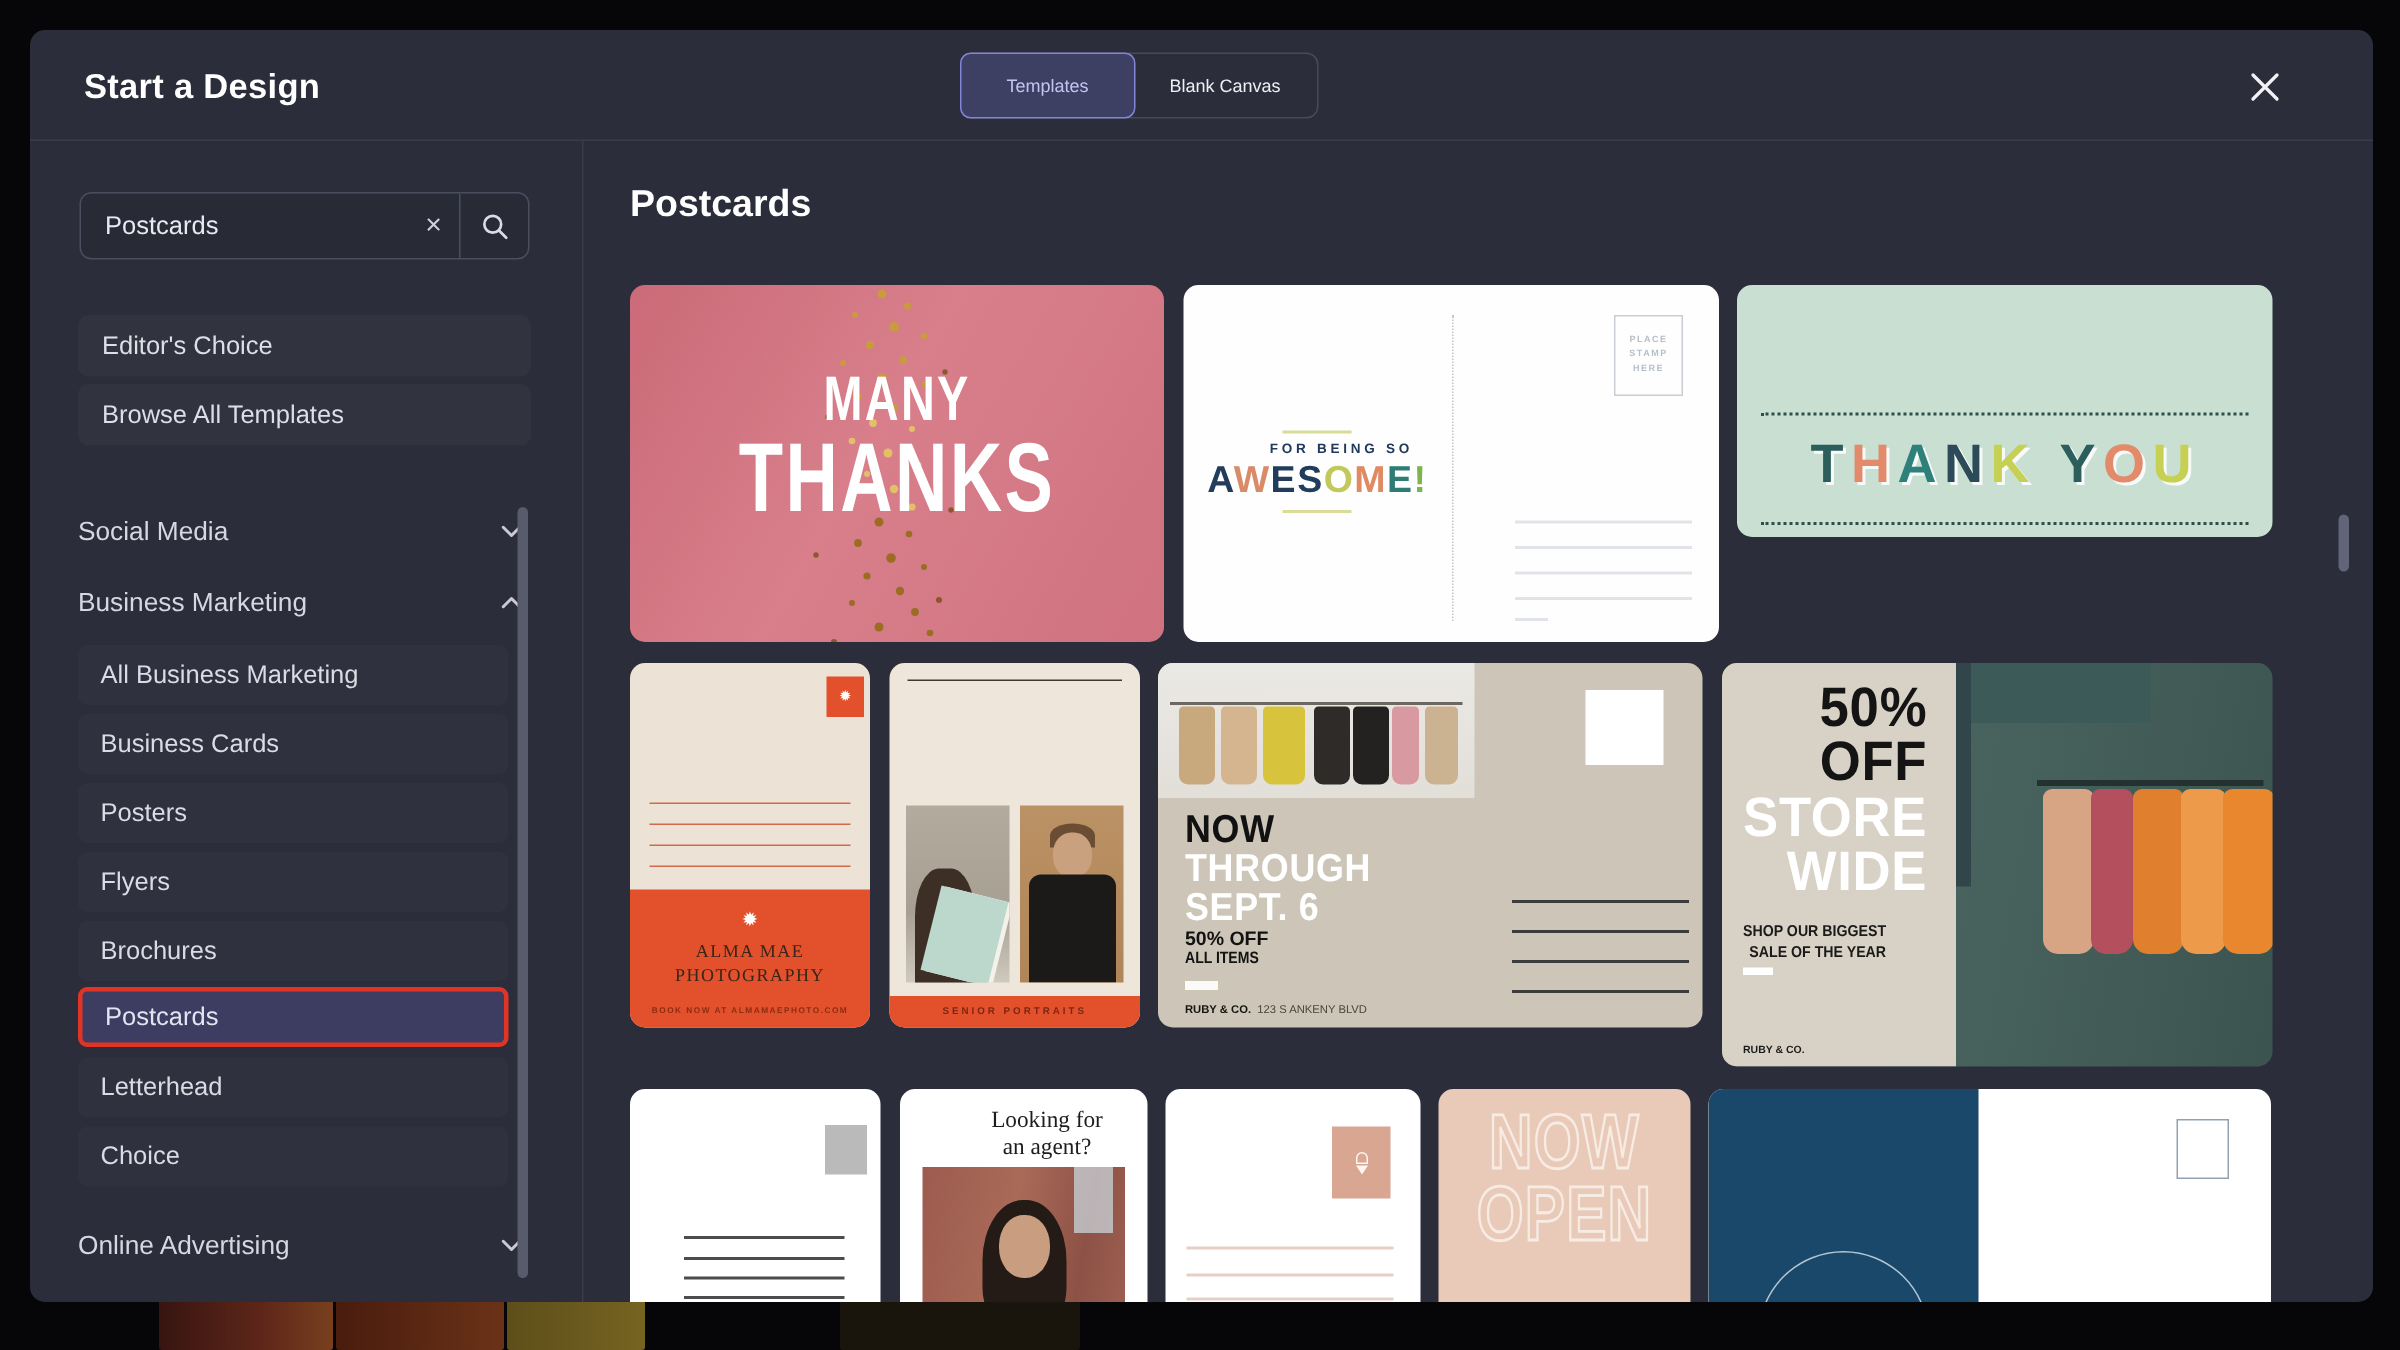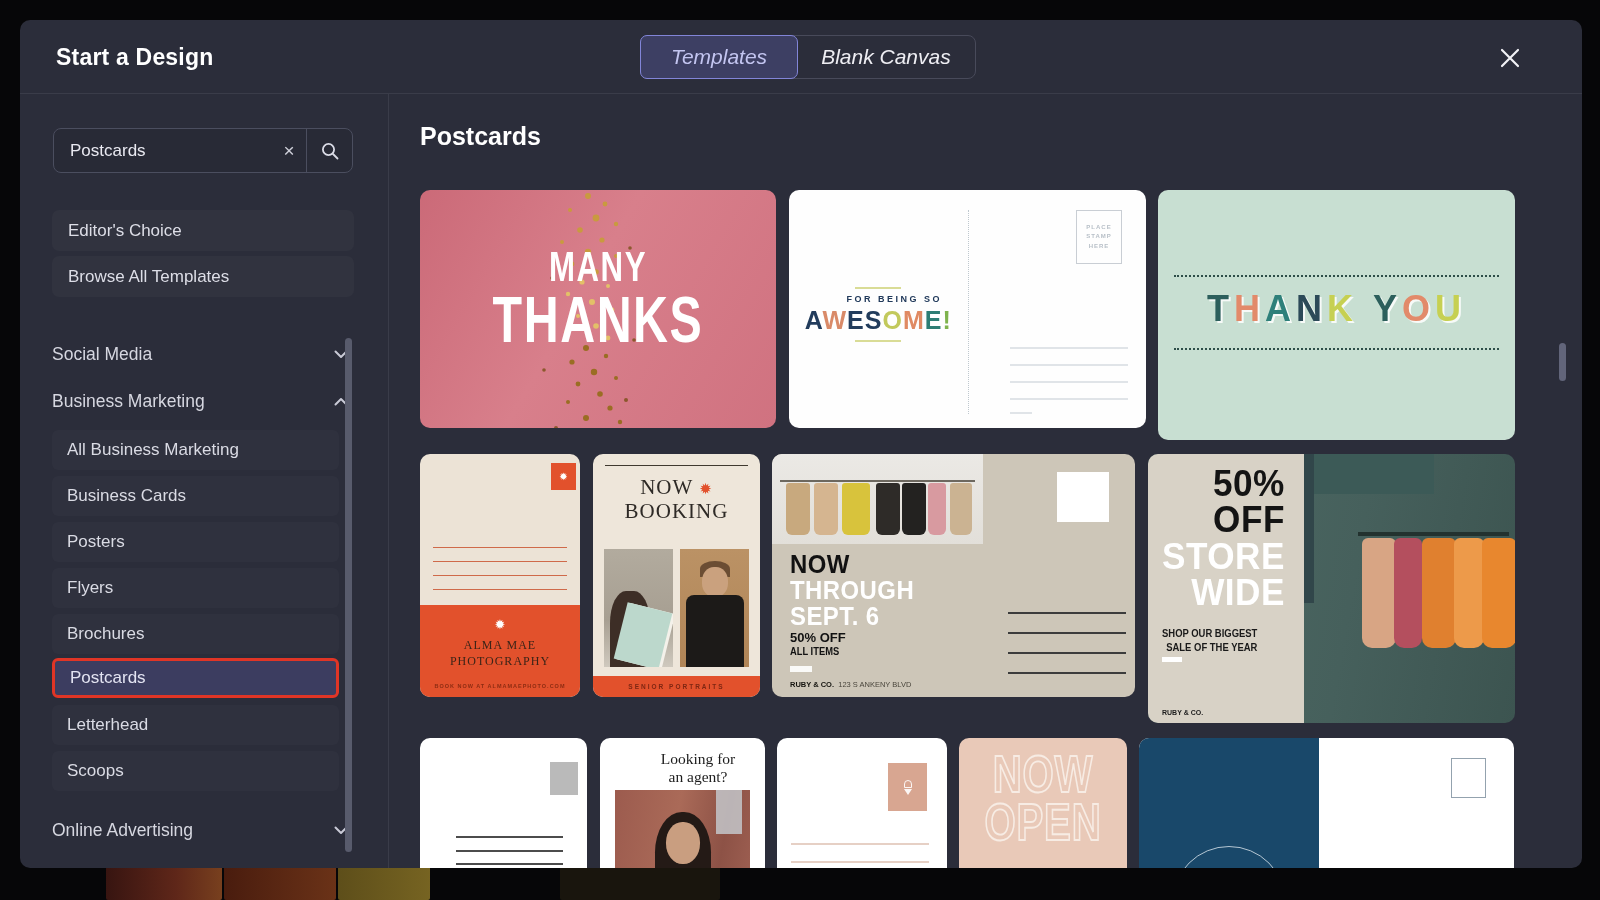--- a/index.html
+++ b/index.html
@@ -15,21 +15,21 @@
            background:#2b2d3a; border-radius:10px; overflow:hidden; }
 
   .modal-header { position:absolute; top:0; left:0; right:0; height:74px;
                   border-bottom:1px solid #3a3c49; }
   .modal-title { position:absolute; left:36px; top:0; line-height:74px;
                  font-size:23px; font-weight:700; color:#ffffff; letter-spacing:.2px; }
 
   .tab-group { position:absolute; left:620px; top:15px; height:44px; display:flex;
                border:1px solid #484a5a; border-radius:8px; align-items:stretch; }
   .tab { display:flex; align-items:center; justify-content:center; padding:0 24px;
-         font-size:21px; cursor:pointer; white-space:nowrap;font-style:italic; }
+         font-size:12px; cursor:pointer; white-space:nowrap; }
   .tab.active { background:#3d3f63; border:1.5px solid #8285d8; border-radius:7px;
                 color:#c3c5f0; margin:-1px; padding:0 30px; }
   .tab.inactive { color:#eeeef3; }
 
   .close-btn { position:absolute; right:58px; top:24px; width:28px; height:28px;
                display:flex; align-items:center; justify-content:center; cursor:pointer; }
 
   
   .sidebar { position:absolute; left:0; top:74px; width:369px; bottom:0;
              border-right:1px solid #3a3c49; }
@@ -84,21 +84,21 @@
                       justify-content:center; text-align:center; color:#b7bfc7;
                       font-size:6px; font-weight:700; letter-spacing:1px; line-height:1.6; }
   .c-awes .left-art { position:absolute; left:0; width:50%; top:92px; text-align:center; }
   .c-awes .rule { display:block; width:46px; height:2px; background:#d9dc96; margin:5px auto; }
   .c-awes .eyebrow { font-size:9px; font-weight:700; letter-spacing:2.5px; color:#20395a;padding-left:32px; }
   .c-awes .word { font-size:25px; font-weight:800; letter-spacing:1px; margin-top:2px; }
   .c-awes .addr { position:absolute; left:221px; width:118px; height:1.5px; background:#e0e4e8; }
   .c-awes .addr-s { position:absolute; left:221px; width:22px; height:1.5px; background:#e0e4e8; }
 
   
-  .c-thank { width:357px; height:250px; background:#c8dfd2; }
+  .c-thank { width:357px; height:168px; background:#c8dfd2; }
   .c-thank .dots { position:absolute; left:16px; right:16px; border-top:2px dotted #2e4e49; }
   .c-thank .word { position:absolute; left:0; right:0; top:98px; text-align:center;
                    font-size:36px; font-weight:800; letter-spacing:5px;
                    text-shadow:2px 2px 0 rgba(255,255,255,.85); }
 
   
   .c-alma { width:160px; height:243px; margin-right:13px; background:#ece3d6; }
   .c-alma .stamp { position:absolute; right:4px; top:9px; width:25px; height:27px;
                    background:#e2512c; color:#fff; font-size:10px; display:flex;
                    align-items:center; justify-content:center; }
@@ -310,21 +310,21 @@
     <div class="cat-item" style="top:474px;">
         <span>Flyers</span>
       </div>
     <div class="cat-item selected" style="top:564px;">
         <span>Postcards</span>
       </div>
     <div class="cat-item" style="top:611px;">
         <span>Letterhead</span>
       </div>
     <div class="cat-item" style="top:657px;">
-        <span>Scoops</span>
+        <span>Choice</span>
       </div>
 
     <div class="section-row" style="top:714px;">
       <span>Online Advertising</span>
       <span>
         <svg width="14" height="9" viewBox="0 0 14 9">
             <path d="M1.5 1.5 L7 7 L12.5 1.5" stroke="#c9cad6" stroke-width="2" fill="none" stroke-linecap="round" stroke-linejoin="round"></path>
           </svg>
       </span>
     </div>
@@ -432,25 +432,20 @@
             <div class="name">
               <div>ALMA MAE</div>
               <div>PHOTOGRAPHY</div>
             </div>
             <div class="foot">BOOK NOW AT ALMAMAEPHOTO.COM</div>
           </div>
         </div>
 
         <div class="card c-book">
           <div class="toprule"></div>
-          <div class="title">
-            <div><span>NOW</span>
-                 <span class="burst">✹</span></div>
-            <div>BOOKING</div>
-          </div>
           <div class="photos">
             <div class="ph ph1">
               <div class="hair"></div>
               <div class="book1"></div>
             </div>
             <div class="ph ph2">
               <div class="hair2"></div>
               <div class="head"></div>
               <div class="shirt"></div>
             </div>

